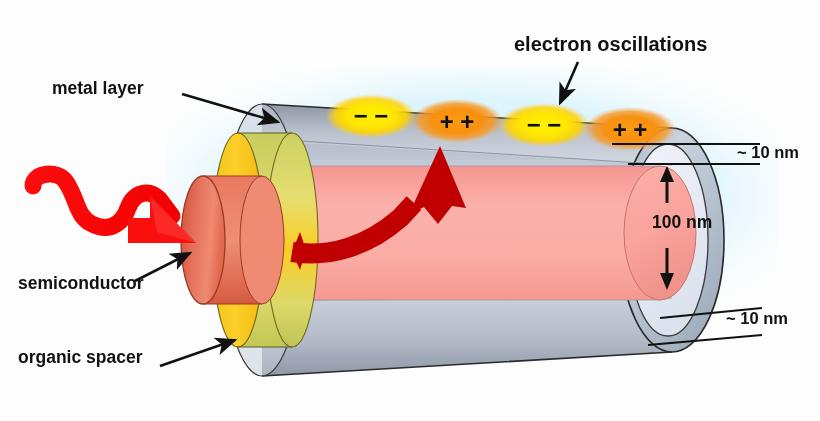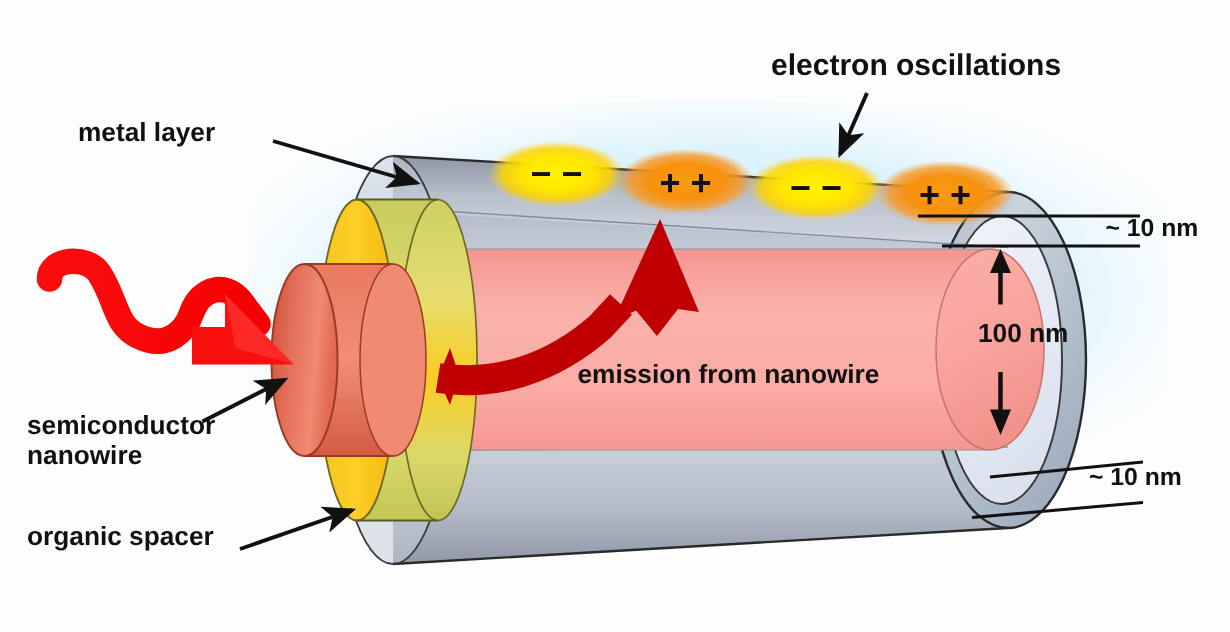--- a/index.html
+++ b/index.html
@@ -249,28 +249,26 @@
       <line x1="667" y1="248" x2="667" y2="281" stroke-width="3"></line>
       <path d="M667,290 L660,273 L674,273 Z" fill="#111111" stroke="none"></path>
     </g>
   </svg>
 
   <div class="lbl lbl-metal">metal layer</div>
 
 
   <div class="lbl lbl-semi">
     <div>semiconductor</div>
-    <div>nanowire</div>
   </div>
 
   <div class="lbl lbl-organic">organic spacer</div>
 
   <div class="lbl lbl-electron">electron oscillations</div>
 
-  <div class="lbl lbl-emission">emission from nanowire</div>
 
   <div class="lbl lbl-nm-top">~ 10 nm</div>
 
   <div class="lbl lbl-nm-bot">~ 10 nm</div>
 
   <div class="lbl lbl-100nm">100 nm</div>
 
 </div>
 
 </body></html>

